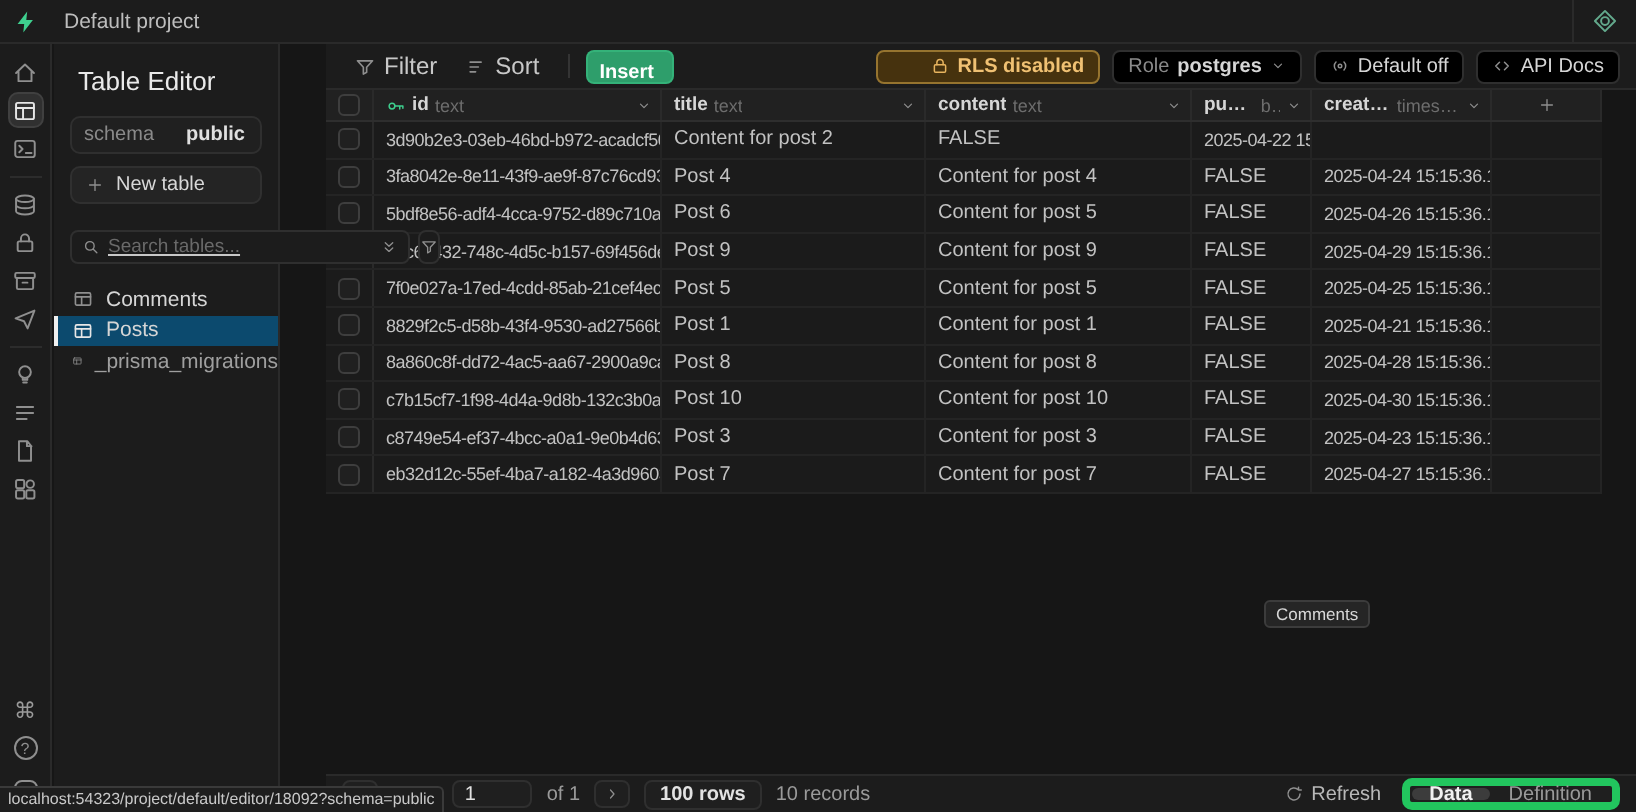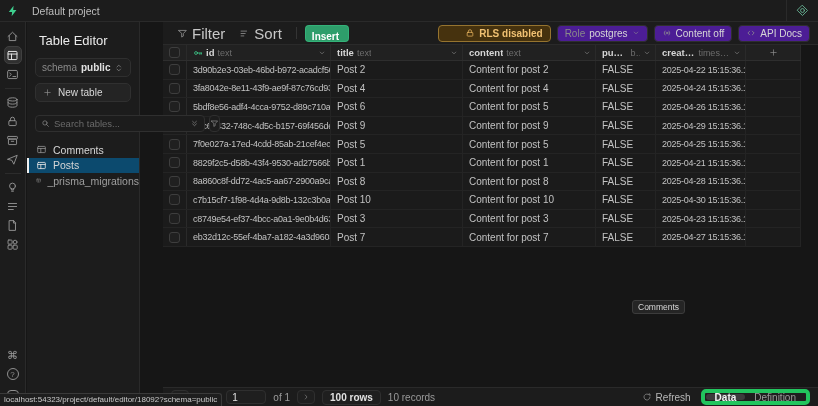--- a/index.html
+++ b/index.html
@@ -36,54 +36,54 @@
   .cmd-glyph { color:#9a9a9a; font-size:11px; }
   .help-circle { width:12px; height:12px; border:1.2px solid #8f8f8f; border-radius:50%;
                  color:#8f8f8f; font-size:8px; display:flex; align-items:center; justify-content:center; }
   .avatar { width:12px; height:12px; border-radius:4px; border:1.2px solid #8f8f8f; margin-top:6px; }
 
   
   .sidepanel { position:absolute; top:22px; left:27px; width:113px; bottom:0; background:#1c1c1c;
                border-right:1px solid #2a2a2a; z-index:2; }
   .panel-title { font-size:13px; color:#eaeaea; font-weight:500; padding:11px 12px 6px; }
   .schema-select { margin:4px 8px 0; height:19px; background:#202020; border:1px solid #2f2f2f;
-                   border-radius:5px; display:flex; align-items:center; gap:4px; padding:0 6px; }
+                   border-radius:5px; display:flex; align-items:center; gap:16px; padding:0 6px; }
   .schema-select .lbl { color:#8a8a8a; }
   .schema-select .val { color:#e0e0e0; font-weight:600; }
   .schema-select svg { margin-left:auto; }
   .new-table-btn { margin:6px 8px 0; height:19px; background:#242424; border:1px solid #303030;
                    border-radius:5px; display:flex; align-items:center; gap:6px; padding:0 7px; color:#d8d8d8; }
-  .search-row { margin:13px 8px 0; display:flex; gap:4px; }
+  .search-row { margin:13px 8px 0; display:flex; gap:4px;text-decoration:underline; }
   .search-box { flex:1; height:17px; border:1px solid #2f2f2f; border-radius:4px; display:flex;
                 align-items:center; gap:4px; padding:0 5px; background:#1c1c1c; }
   .search-box input { flex:1; min-width:0; background:transparent; border:none; outline:none;
                       color:#cfcfcf; font-size:9.5px; font-family:"Liberation Sans",sans-serif; }
   .search-box input::placeholder { color:#6a6a6a; }
   .tbl-filter-btn { width:20px; height:17px; border:1px solid #2f2f2f; border-radius:4px;
                     display:flex; align-items:center; justify-content:center; background:#1c1c1c; }
   .table-list { margin-top:10px; }
   .table-item { position:relative; height:15.5px; display:flex; align-items:center; gap:6px;
                 padding-left:9px; font-size:10.5px; color:#d6d6d6; }
   .table-item.dim { color:#9f9f9f; }
   .table-item.active { background:#0c4a6e; }
   .table-item.active::before { content:""; position:absolute; left:0; top:0; bottom:0; width:2px; background:#f0f0f0; }
 
   
   .main { position:absolute; top:22px; left:163px; right:0; bottom:0; background:#161616; }
   .toolbar { height:23px; background:#1c1c1c; border-bottom:1px solid #2a2a2a; display:flex;
              align-items:center; padding:0 8px; gap:2px; }
   .tb-btn { display:flex; align-items:center; gap:4px; padding:0 6px; height:17px; border-radius:4px;
-            color:#c8c8c8; font-size:15px;text-align:center; }
+            color:#c8c8c8; font-size:12px;text-align:center; }
   .tb-div { width:1px; height:12px; background:#343434; margin:0 6px; }
   .insert-btn { display:flex; align-items:center; gap:5px; height:17px; padding:0 9px 0 6px;
                 background:#2e9e6b; border:1px solid #3ecf8e66; border-radius:4px; color:#fff;
                 font-weight:600; font-size:10px;flex-direction:column; }
   .toolbar-right { margin-left:auto; display:flex; align-items:center; gap:6px; }
   .chip { display:flex; align-items:center; gap:4px; height:17px; padding:0 7px; border-radius:4px;
-          background:#4c1d95; border:1px solid #2f2f2f; font-size:10px; color:#d6d6d6; }
+          background:#000000; border:1px solid #2f2f2f; font-size:10px; color:#d6d6d6; }
   .chip .dimlbl { color:#8a8a8a; }
   .chip.rls { background:#46320e; border-color:#96742f; color:#f0c173; font-weight:600;padding-left:26px; }
 
   
   .grid { width:638px; }
   .gridhead, .gridrow { display:grid; grid-template-columns:24px 144px 132px 133px 60px 90px 55px; }
   .gridhead { height:16px; background:#212121; border-bottom:1px solid #2e2e2e; }
   .hcell { display:flex; align-items:center; gap:3px; padding:0 4px 0 6px; border-right:1px solid #2a2a2a;
            overflow:hidden; }
   .hcell .cname { color:#d6d6d6; font-weight:700; font-size:9.5px; white-space:nowrap; overflow:hidden; text-overflow:ellipsis; }
@@ -307,31 +307,31 @@
     <div class="toolbar-right">
       <span class="chip rls">
         <svg class="icn stroke-amber" width="10" height="10" viewBox="0 0 16 16">
             <rect x="3.5" y="7" width="9" height="6" rx="1"></rect>
             <path d="M5.5 7V5.2a2.5 2.5 0 0 1 5 0V7"></path>
           </svg>
         <span>RLS disabled</span>
       </span>
       <span class="chip">
         <span class="dimlbl">Role</span>
-        <span style="font-weight:400">postgres</span>
+        <span style="font-weight:700">postgres</span>
         <svg class="icn" width="8" height="8" viewBox="0 0 16 16">
             <path d="M4.5 6.2 8 9.7l3.5-3.5"></path>
           </svg>
       </span>
       <span class="chip">
         <svg class="icn" width="10" height="10" viewBox="0 0 16 16">
             <circle cx="8" cy="8" r="1.4"></circle>
             <path d="M4.8 11.2a4.5 4.5 0 0 1 0-6.4M11.2 4.8a4.5 4.5 0 0 1 0 6.4"></path>
           </svg>
-        <span>Content off</span>
+        <span>Default off</span>
       </span>
       <span class="chip">
         <svg class="icn" width="10" height="10" viewBox="0 0 16 16">
             <path d="M6 5 3 8l3 3M10 5l3 3-3 3"></path>
           </svg>
         <span>API Docs</span>
       </span>
     </div>
   </div>
 
@@ -384,21 +384,20 @@
             <path d="M8 3.2v9.6M3.2 8h9.6"></path>
           </svg>
       </div>
     </div>
 
     <div class="gridrow">
       <div class="sel">
           <span class="cb"></span>
         </div>
       <div class="cell mono">3d90b2e3-03eb-46bd-b972-acadcf50eeee</div>
-      <div class="cell">Post 2</div>
       <div class="cell">Content for post 2</div>
       <div class="cell">FALSE</div>
       <div class="cell mono">2025-04-22 15:15:36.141</div>
       <div class="cell"></div>
     </div>
     <div class="gridrow">
       <div class="sel">
           <span class="cb"></span>
         </div>
       <div class="cell mono">3fa8042e-8e11-43f9-ae9f-87c76cd93109</div>

